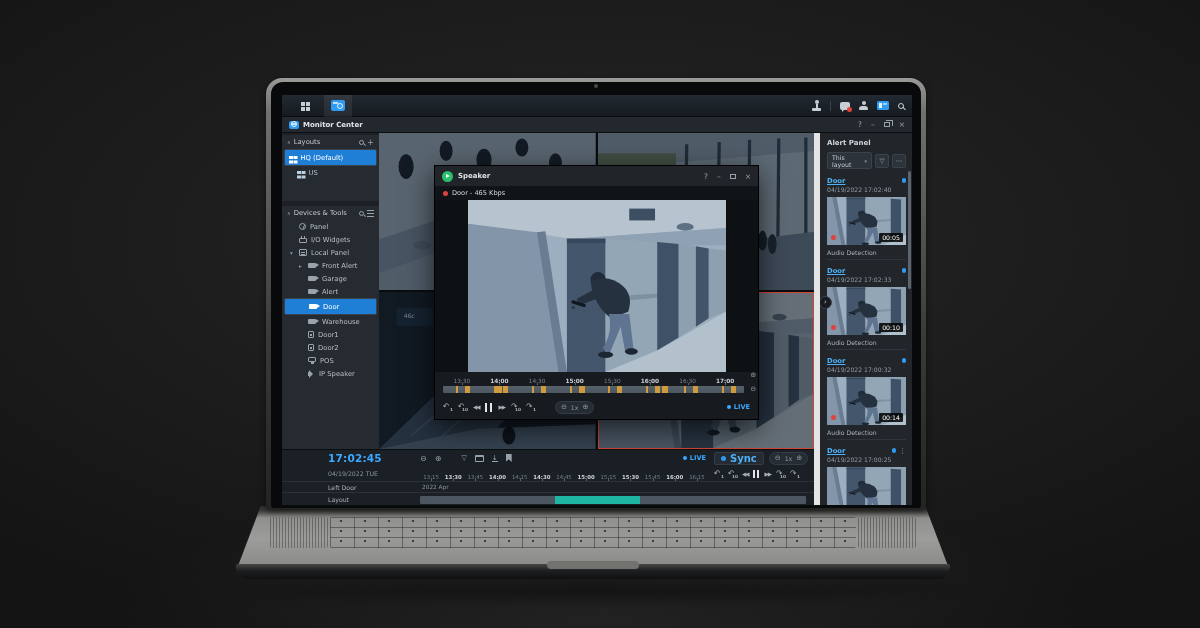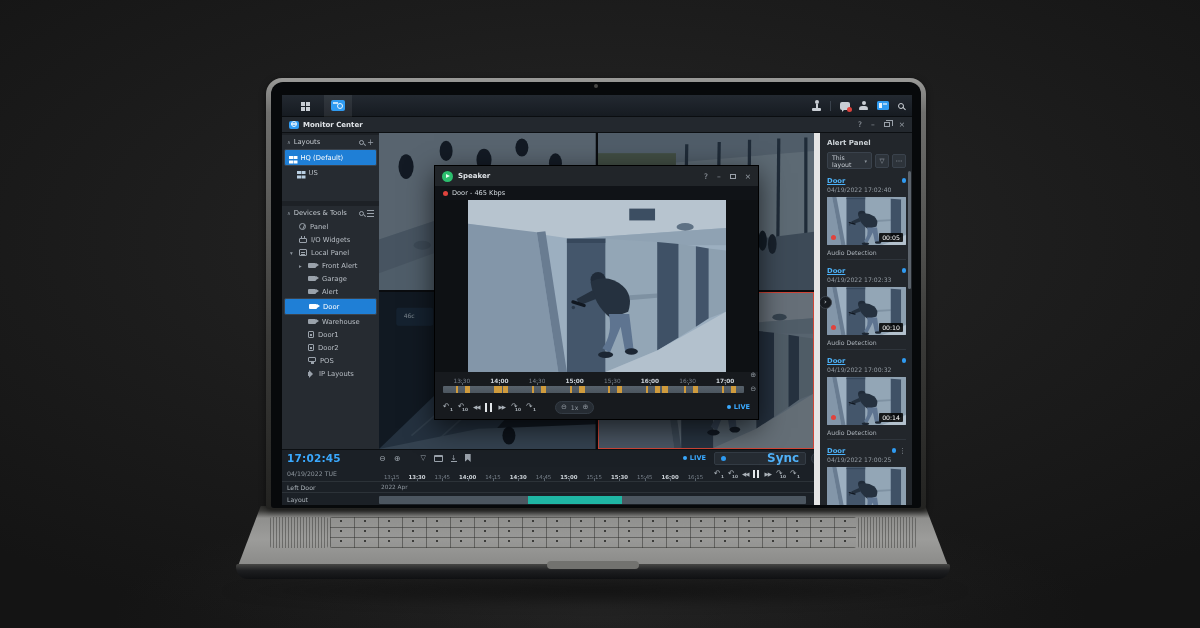--- a/index.html
+++ b/index.html
@@ -101,39 +101,39 @@
   .i-pause{width:7px;height:9px;border-left:2.5px solid #e3e7ea;border-right:2.5px solid #e3e7ea;}
   .i-pause.sm{height:8px;border-left-width:2px;border-right-width:2px;width:6px;}
   .speedpill{display:flex;align-items:center;gap:4px;background:#262c33;border:1px solid #343c45;border-radius:8px;height:13px;padding:0 5px;color:#8d959d;}
   .speedpill .pm{font-size:7px;} .speedpill .v{font-size:6.2px;}
   .livewrap{margin-left:auto;display:flex;align-items:center;gap:3px;}
   .livedot{width:4px;height:4px;border-radius:50%;background:var(--live-blue,#3aa9ff);}
   .livetxt{font-size:6.6px;font-weight:bold;color:var(--live-blue,#3aa9ff);}
 
   
   .bbar{height:56px;background:#1b2026;border-top:1px solid #0c0f12;display:flex;flex-direction:column;}
-  .bb-r{display:grid;grid-template-columns:97px 1fr 100px;align-items:center;}
+  .bb-r{display:grid;grid-template-columns:97px 1fr 100px;align-items:center;padding-left:41px;}
   .bb-r1{height:16px;} .bb-r2{height:15px;} 
   .bb-r3{height:11px;border-top:1px solid #2c3238;grid-template-columns:97px 1fr;}
   .bb-r4{height:13px;border-top:1px solid #2c3238;grid-template-columns:97px 1fr;}
   .clock{font-size:10.5px;font-weight:bold;color:var(--live-blue,#3aa9ff);padding-left:5px;letter-spacing:.2px;}
   .bdate{font-size:6.2px;color:#8d959d;padding-left:5px;}
   .blab{font-size:6.2px;color:#aab1b8;padding-left:5px;}
   .bicons{display:flex;align-items:center;gap:8px;position:relative;height:100%;padding-right:8px;}
   .bticks{display:flex;align-items:flex-end;height:100%;padding:0 6px 1px 0;}
   .bticks .tick{flex:1;text-align:center;font-size:5.4px;color:#79828c;position:relative;}
   .bticks .tick:nth-child(even){color:#cdd3d9;font-weight:bold;}
   .bticks .tick::after{content:"";position:absolute;left:50%;bottom:-1px;width:1px;height:3px;background:#5a636d;}
   .month{font-size:5.8px;color:#8d959d;padding-left:2px;}
   .ltrack{height:8px;margin:1px 8px 0 0;border-radius:1px;background:#4c5660;position:relative;}
   .ltrack::after{content:"";position:absolute;left:35%;width:22%;top:0;bottom:0;background:var(--teal,#1fb5a3);}
   .bctrl1{display:flex;align-items:center;gap:5px;justify-content:flex-start;}
   .syncpill{display:flex;align-items:center;gap:4px;background:#262c33;border:1px solid #343c45;border-radius:2px;height:13px;padding:0 6px;}
   .syncdot{width:5px;height:5px;border-radius:50%;background:var(--accent-blue,#2f9bf2);}
-  .synctxt{font-size:12px;font-weight:bold;color:var(--sync-blue,#4fb0f7);margin-left:37px;}
+  .synctxt{font-size:10px;font-weight:bold;color:var(--sync-blue,#4fb0f7);}
   .bctrl2{display:flex;align-items:center;gap:5px;}
 
   
   .alert{width:98px;background:#22262b;border-left:6px solid #e5e5e5;position:relative;padding:4px 6px 0 7px;overflow:hidden;}
   .ap-title{font-size:7px;font-weight:bold;color:#ced4d9;margin:2px 0 5px;}
   .ap-ctrl{display:flex;align-items:center;gap:3px;margin-bottom:6px;}
   .sel{display:flex;align-items:center;gap:4px;background:#2d333a;border:1px solid #3a424c;border-radius:2px;height:17px;padding:0 4px;flex:1;}
   .sel .v{font-size:6.2px;color:#c6ccd2;flex:1;}
   .sel .c{font-size:5px;color:#8d959d;}
   .sqbtn{width:14px;height:14px;display:flex;align-items:center;justify-content:center;background:#2d333a;border:1px solid #3a424c;border-radius:2px;color:#9aa2ab;font-size:6.5px;}
@@ -384,21 +384,21 @@
                 <div class="srow lvl2">
                     <span class="ic-door"></span>
                     <span>Door2</span>
                   </div>
                 <div class="srow lvl2">
                     <span class="ic-pos"></span>
                     <span>POS</span>
                   </div>
                 <div class="srow lvl2">
                     <span class="ic-spk"></span>
-                    <span>IP Layouts</span>
+                    <span>IP Speaker</span>
                   </div>
               </div>
             </aside>
 
             <div class="gridwrap">
               <div class="grid">
                 <div class="tile">
                     <svg viewBox="0 0 200 140" preserveAspectRatio="none">
                       <use href="#scene-overhead"></use>
                     </svg>

